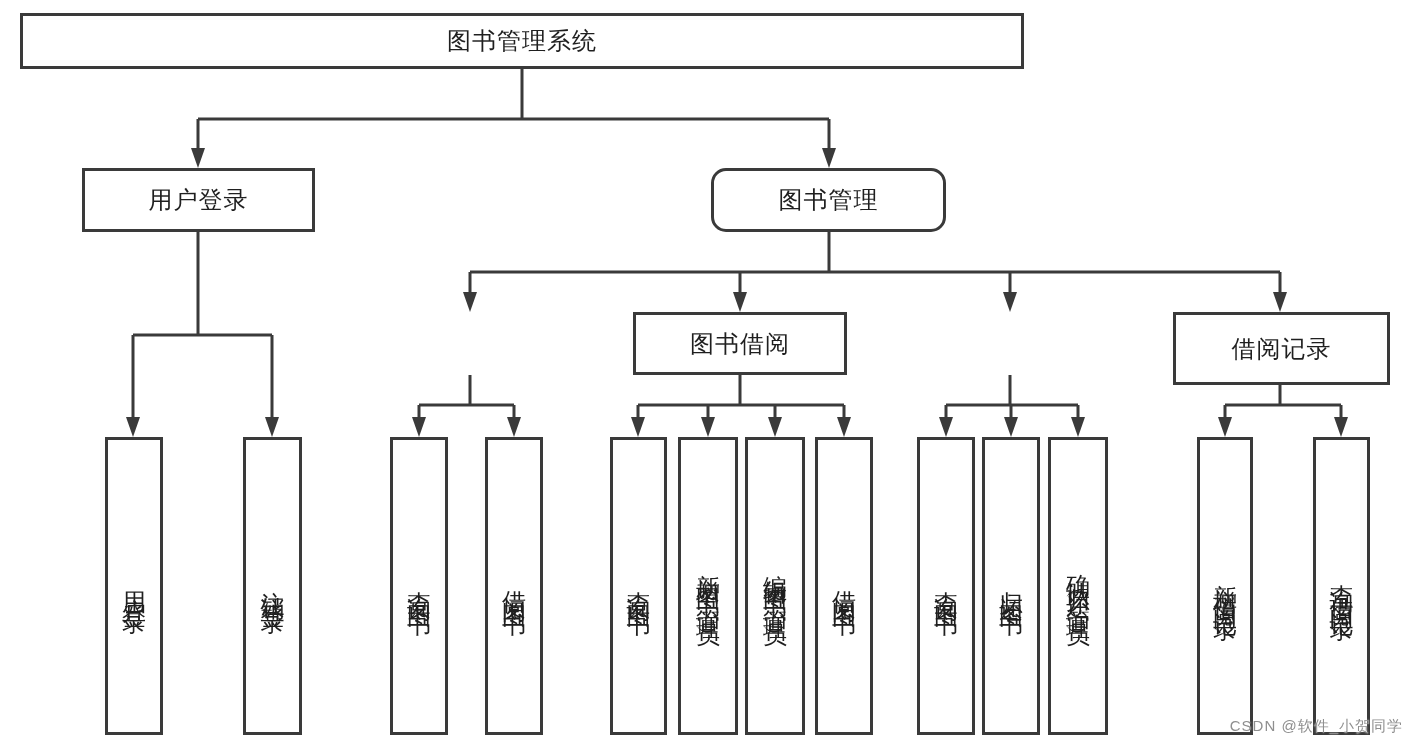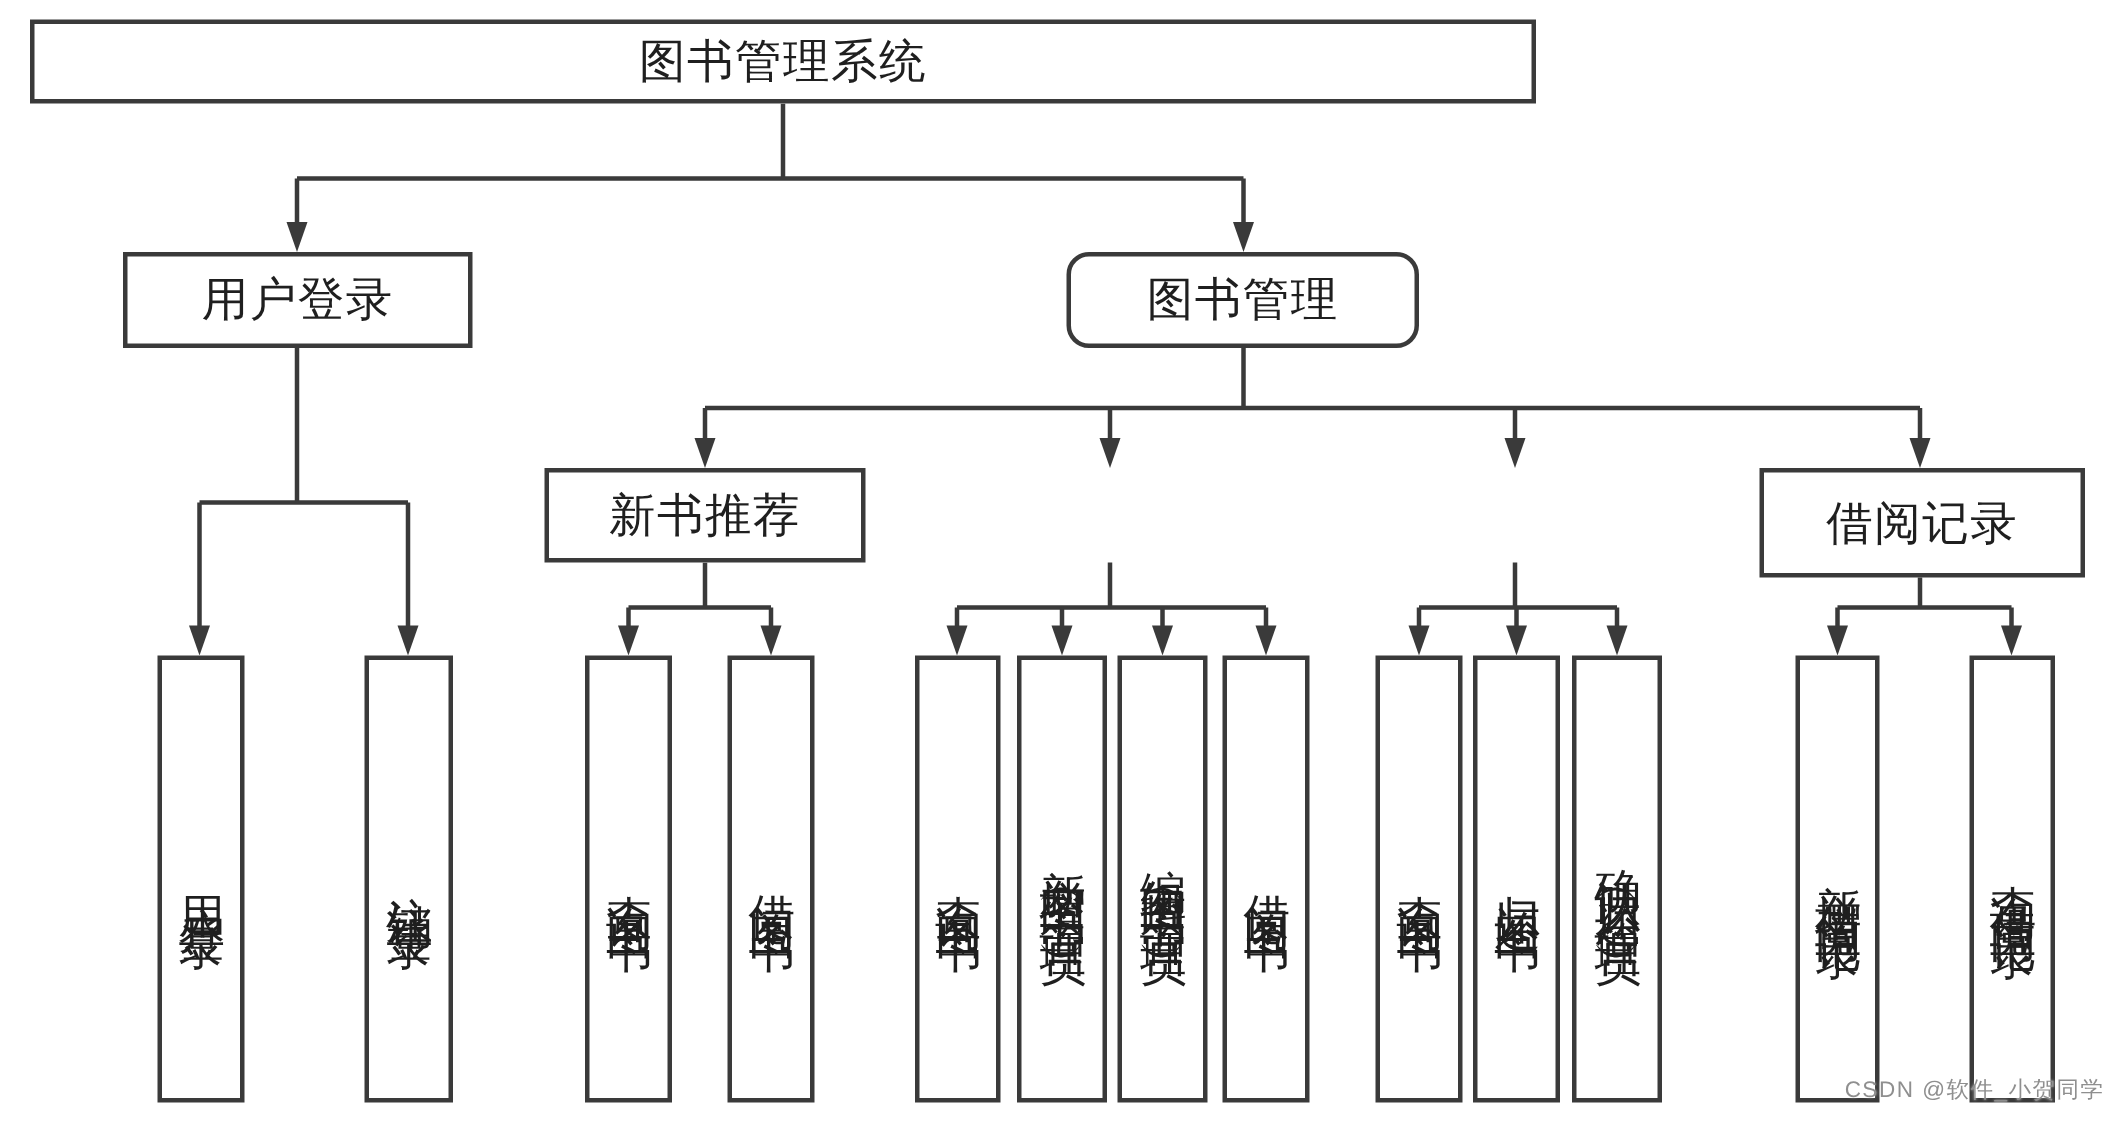--- a/index.html
+++ b/index.html
@@ -38,21 +38,21 @@
   .box {
     position: absolute;
     box-sizing: border-box;
     border: 3px solid var(--line, #3a3a3a);
     background: #ffffff;
     display: flex;
     align-items: center;
     justify-content: center;
   }
   .box .lbl {
-    font-size: 31px;
+    font-size: 24px;
     letter-spacing: 1px;
     white-space: nowrap;
     color: var(--text, #1f1f1f);
   }
   .box.v .lbl {
     writing-mode: vertical-rl;
     text-orientation: mixed;
     letter-spacing: 7px;
     white-space: normal;
   }
@@ -112,22 +112,22 @@
     <span class="lbl">图书管理系统</span>
   </div>
 
   <div class="box" style="left:82px; top:168px; width:233px; height:64px;">
     <span class="lbl">用户登录</span>
   </div>
   <div class="box" style="left:711px; top:168px; width:235px; height:64px;border-radius:15px;">
     <span class="lbl">图书管理</span>
   </div>
 
-  <div class="box" style="left:363px; top:312px; width:214px; height:63px;">
-    <span class="lbl">新书推荐</span>
+  <div class="box" style="left:633px; top:312px; width:214px; height:63px;">
+    <span class="lbl">图书借阅</span>
   </div>
   <div class="box" style="left:1173px; top:312px; width:217px; height:73px;">
     <span class="lbl">借阅记录</span>
   </div>
 
   <div class="box v" style="left:105px; top:437px; width:58px; height:298px;">
     <span class="lbl">用户登录</span>
   </div>
   <div class="box v" style="left:243px; top:437px; width:59px; height:298px;">
     <span class="lbl">注销登录</span>

